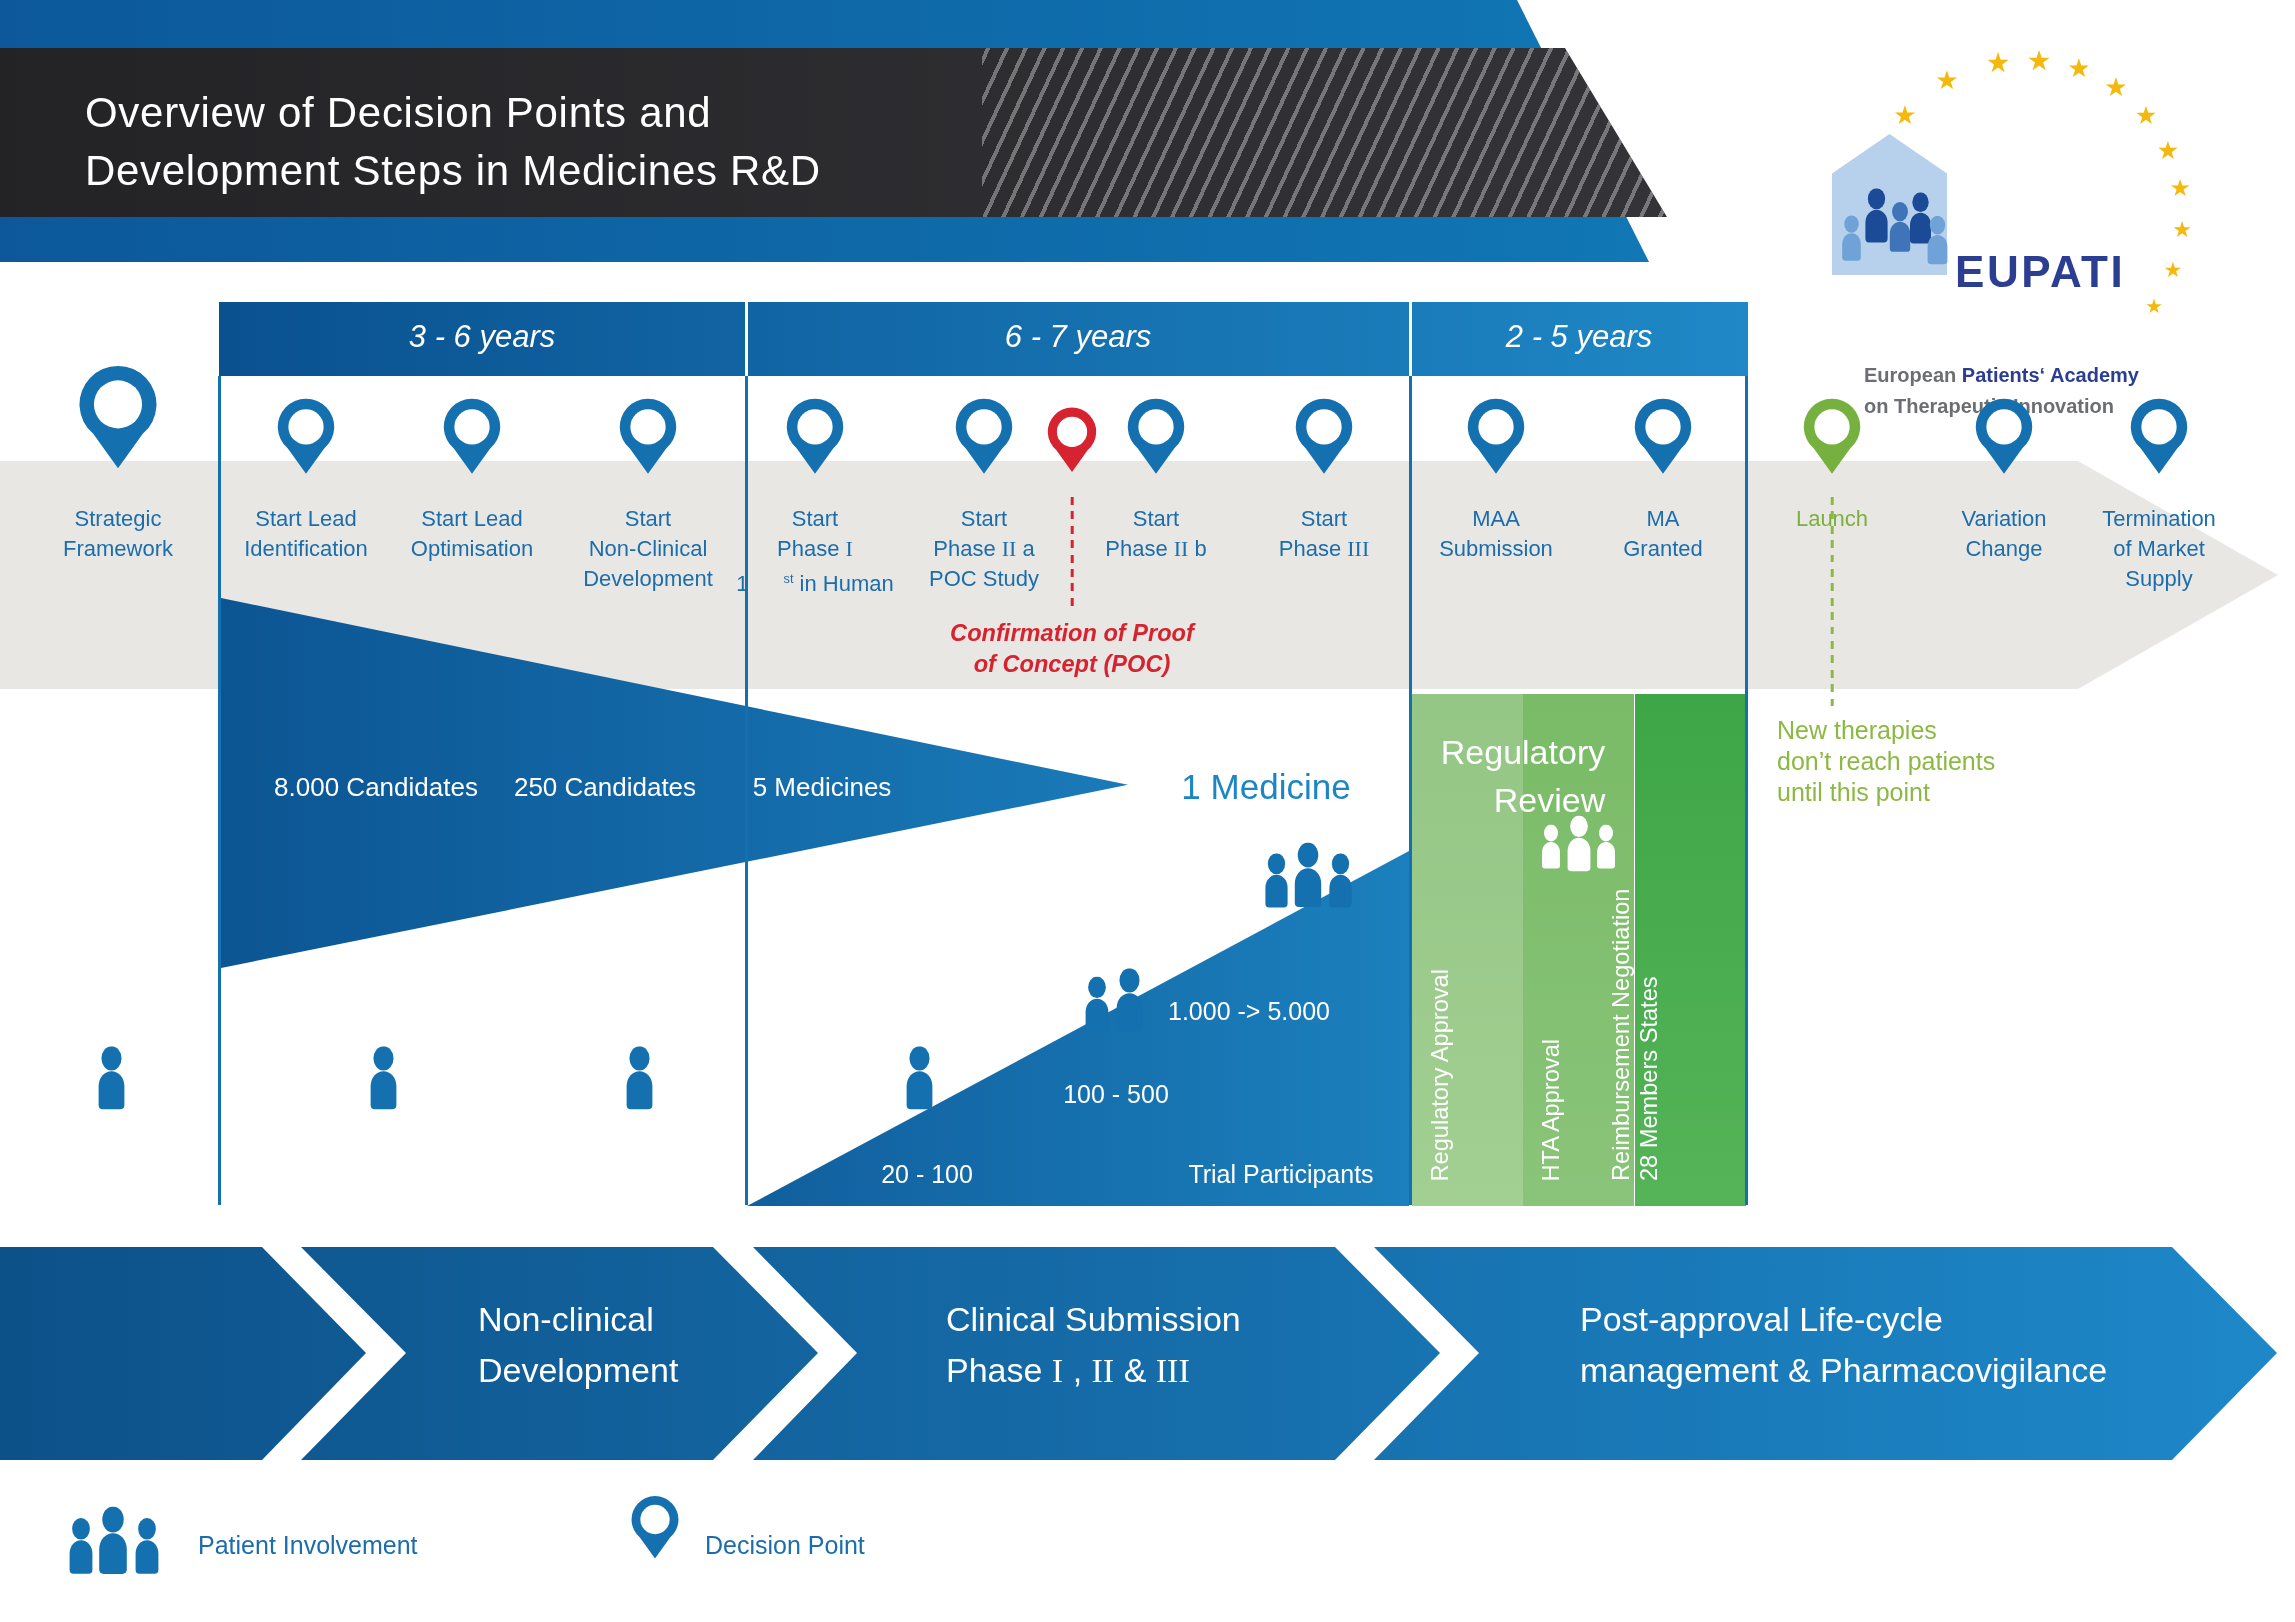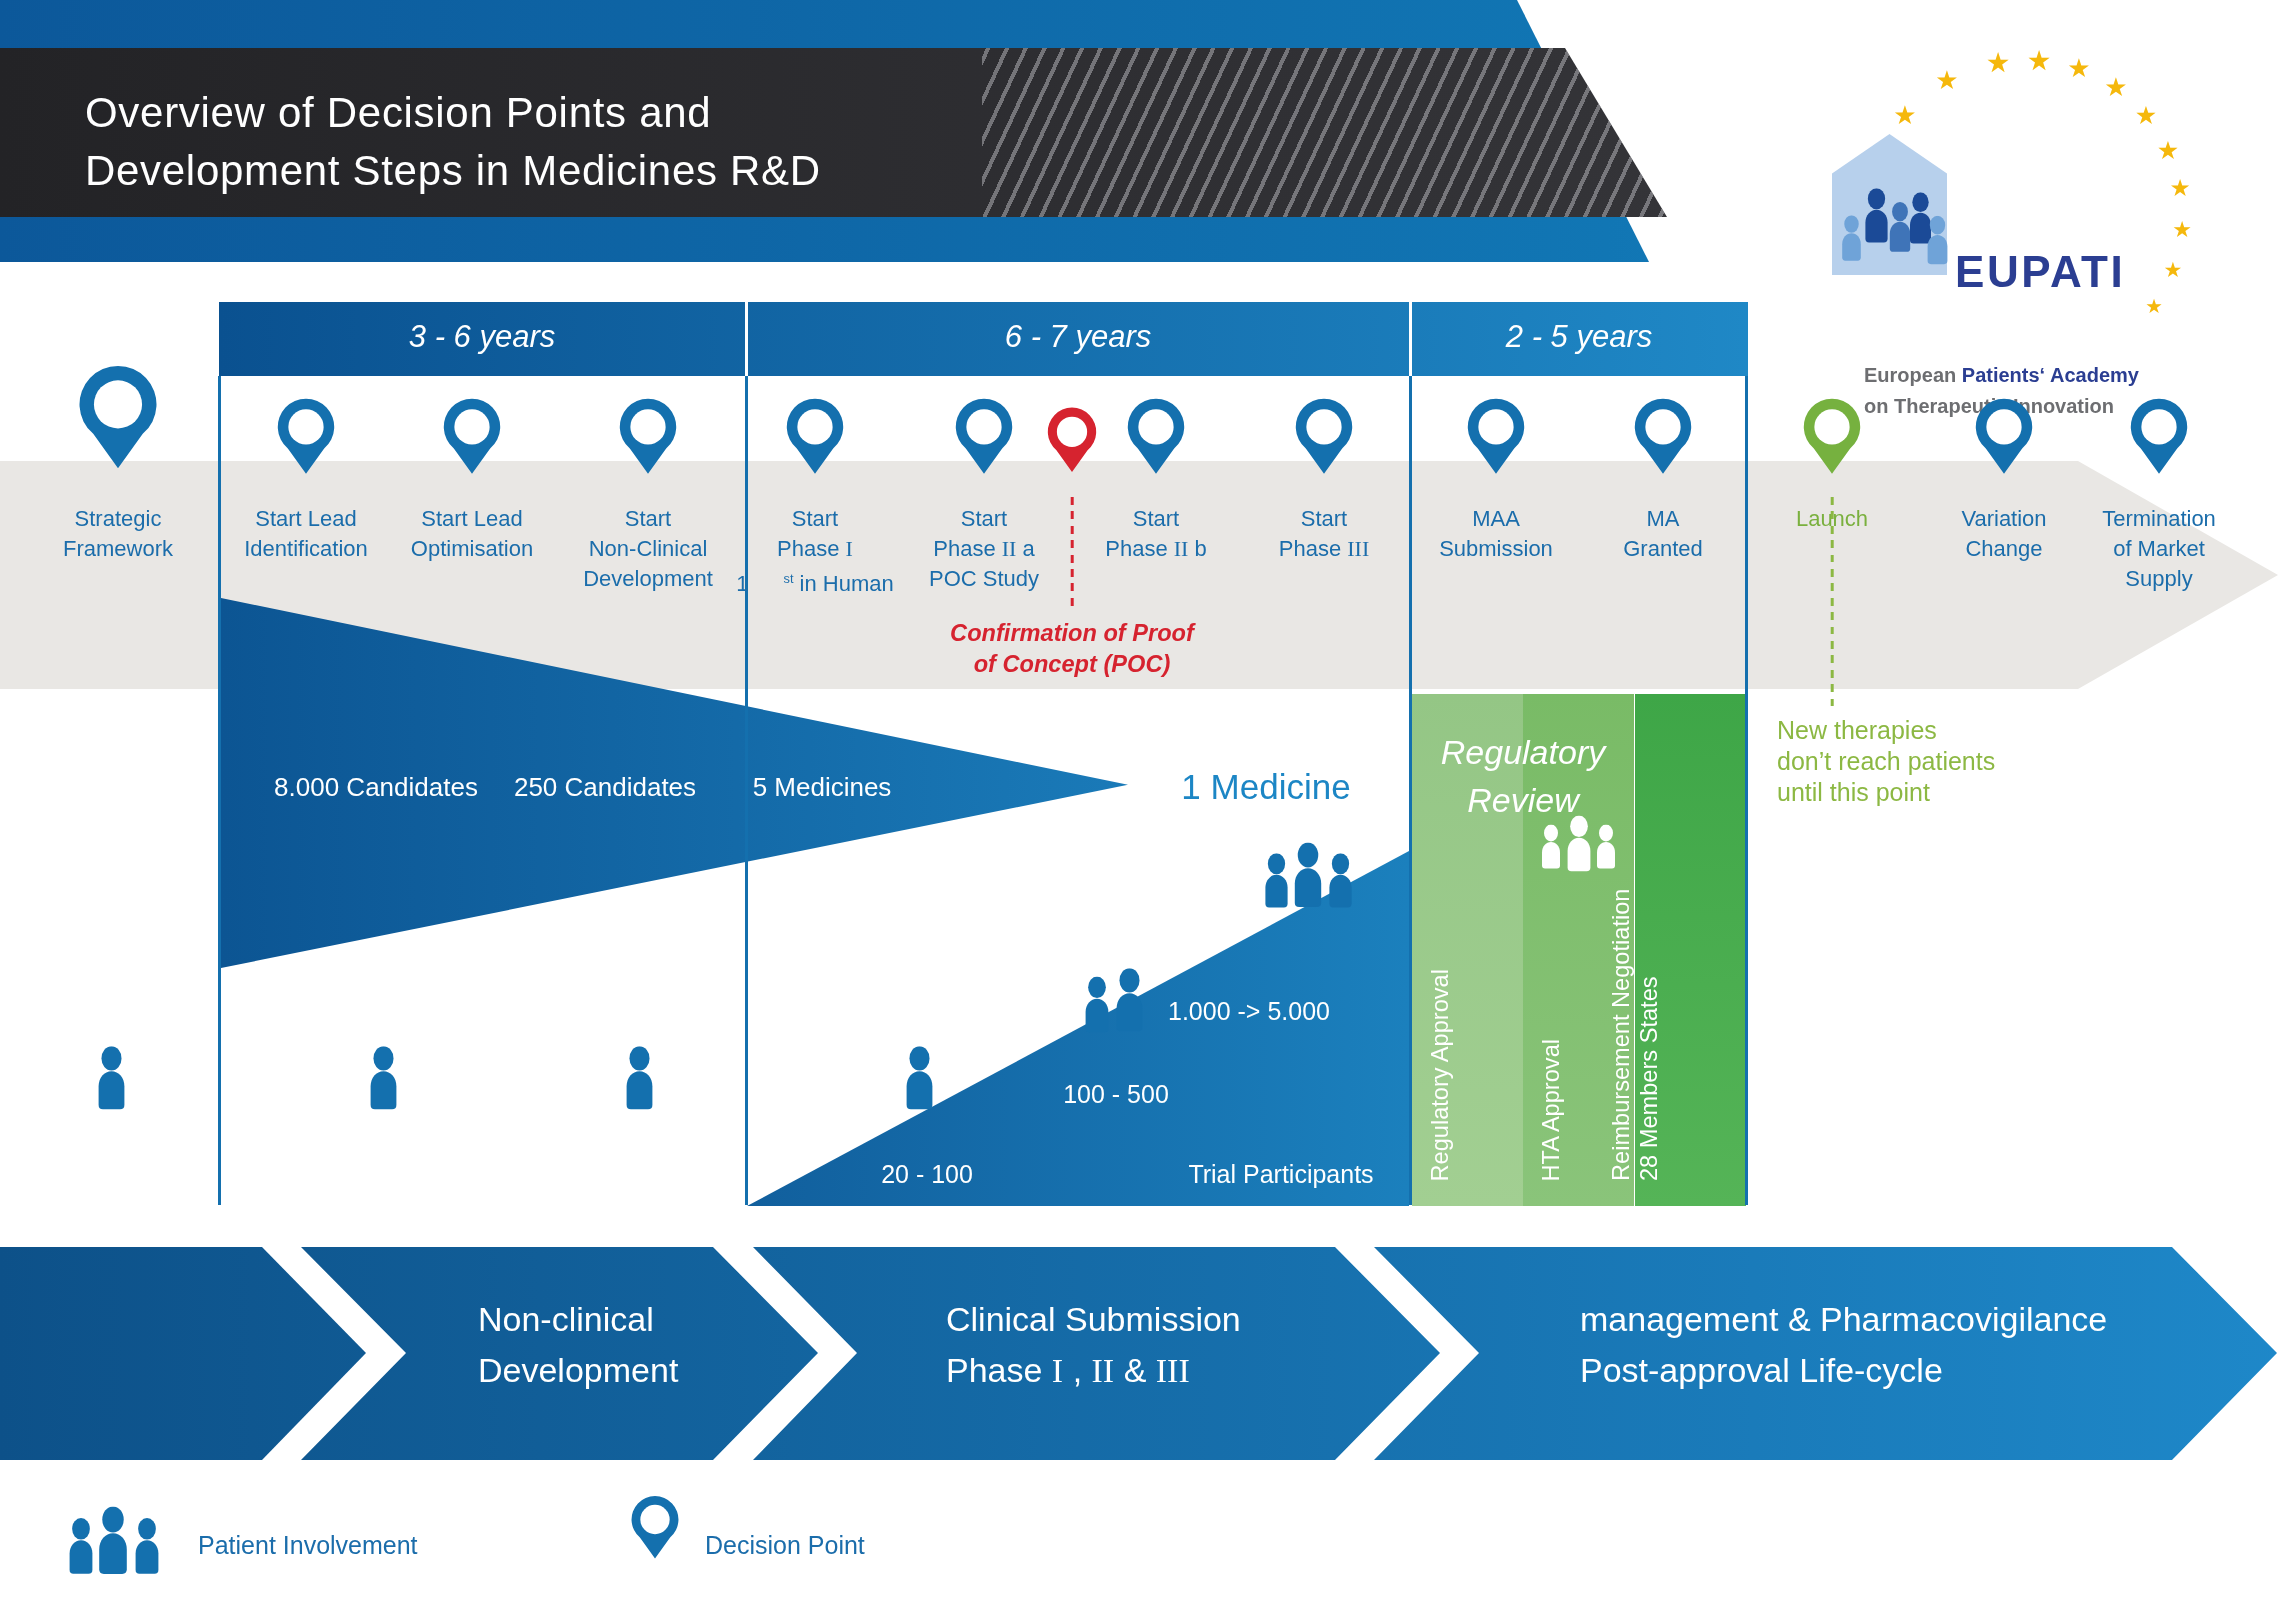--- a/index.html
+++ b/index.html
@@ -38,21 +38,21 @@
         clip-path:polygon(0 0,2078px 0,2278px 114px,2078px 228px,0 228px);}
   
   .funnel{position:absolute;left:221px;top:598px;width:907px;height:370px;
           background:linear-gradient(90deg,#0c5593,#1a7ab8);
           clip-path:polygon(0 0,100% 50.5%,0 100%);}
   .tri{position:absolute;left:747px;top:851px;width:662px;height:355px;
        background:linear-gradient(90deg,#115f9d,#1b80bd);
        clip-path:polygon(100% 0,100% 100%,0 100%);}
   .gcol{position:absolute;top:694px;height:512px;width:111px;}
   .reg-title{position:absolute;left:1523px;top:728px;transform:translateX(-50%);
-             color:#fff;font-size:34px;font-style:italic;line-height:48px;text-align:center;white-space:nowrap;}
+             color:#fff;font-size:34px;line-height:48px;text-align:right;white-space:nowrap;}
   .vtext{position:absolute;color:#fff;font-size:23.6px;line-height:27.5px;white-space:nowrap;
          transform:rotate(-90deg);transform-origin:0 100%;}
   
   .pin{position:absolute;color:#1470ae;transform:translateX(-50%);}
   .pin svg{display:block;width:100%;height:100%;}
   .pin.red{color:#d6232f;} .pin.green{color:#76b13f;}
   .dp{position:absolute;top:504px;transform:translateX(-50%);text-align:center;
       color:#1b6dab;font-size:22px;line-height:30px;white-space:nowrap;}
   .dp.green{color:#7ab03e;}
   .serif{font-family:"Liberation Serif",serif;}
@@ -392,22 +392,22 @@
 
   <div class="chev-text" style="left:478px;top:1294px">
     <div>Non-clinical</div>
     <div>Development</div>
   </div>
   <div class="chev-text" style="left:946px;top:1294px">
     <div>Clinical Submission</div>
     <div><span>Phase </span><span class="serif">I</span><span> , </span><span class="serif">II</span><span> &amp; </span><span class="serif">III</span></div>
   </div>
   <div class="chev-text" style="left:1580px;top:1294px">
+    <div>Post-approval Life-cycle</div>
     <div>management &amp; Pharmacovigilance</div>
-    <div>Post-approval Life-cycle</div>
   </div>
 
   <div class="person" style="left:62px;top:1517px;width:38px;height:59px">
       <svg viewBox="0 0 60 90">
         <use href="#person-shape"></use>
       </svg>
     </div>
   <div class="person" style="left:90px;top:1505px;width:46px;height:72px">
       <svg viewBox="0 0 60 90">
         <use href="#person-shape"></use>

